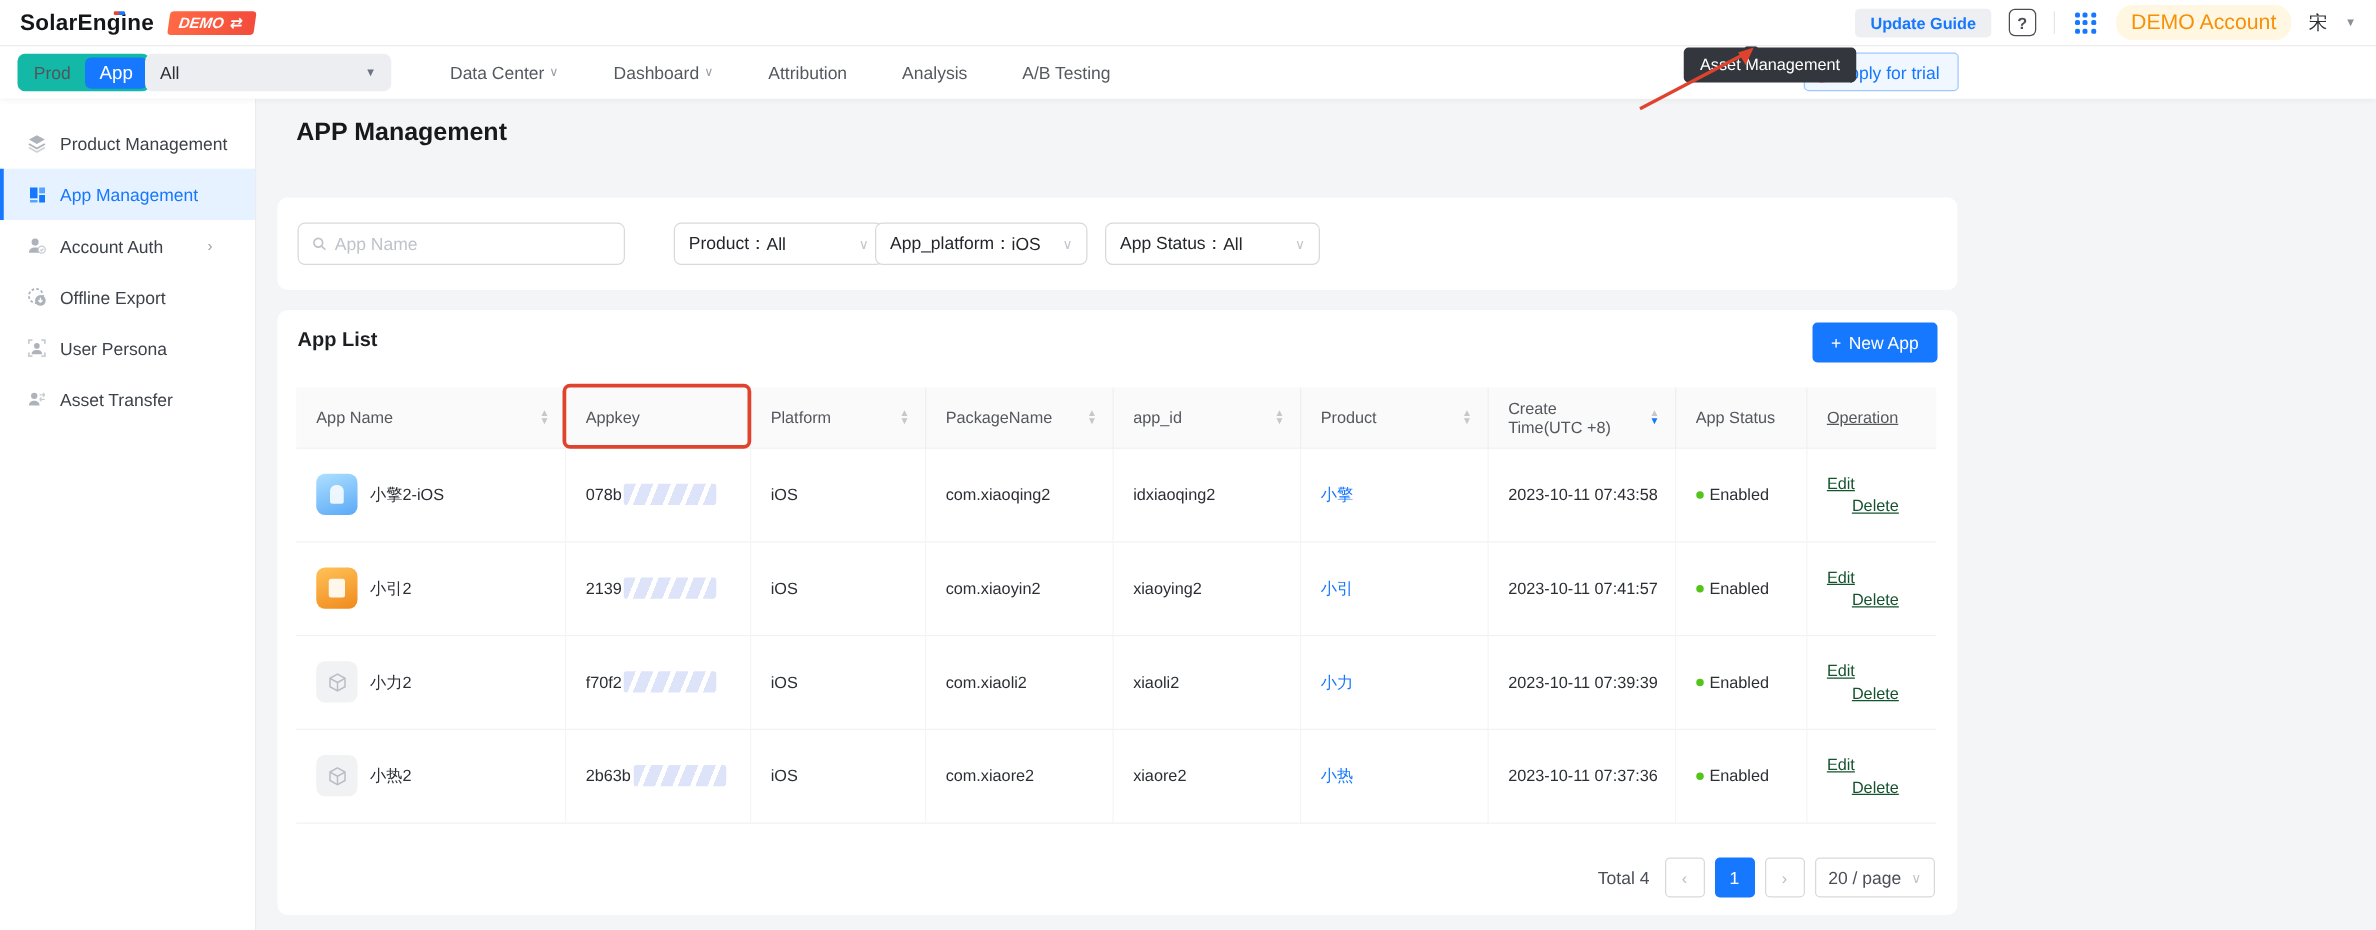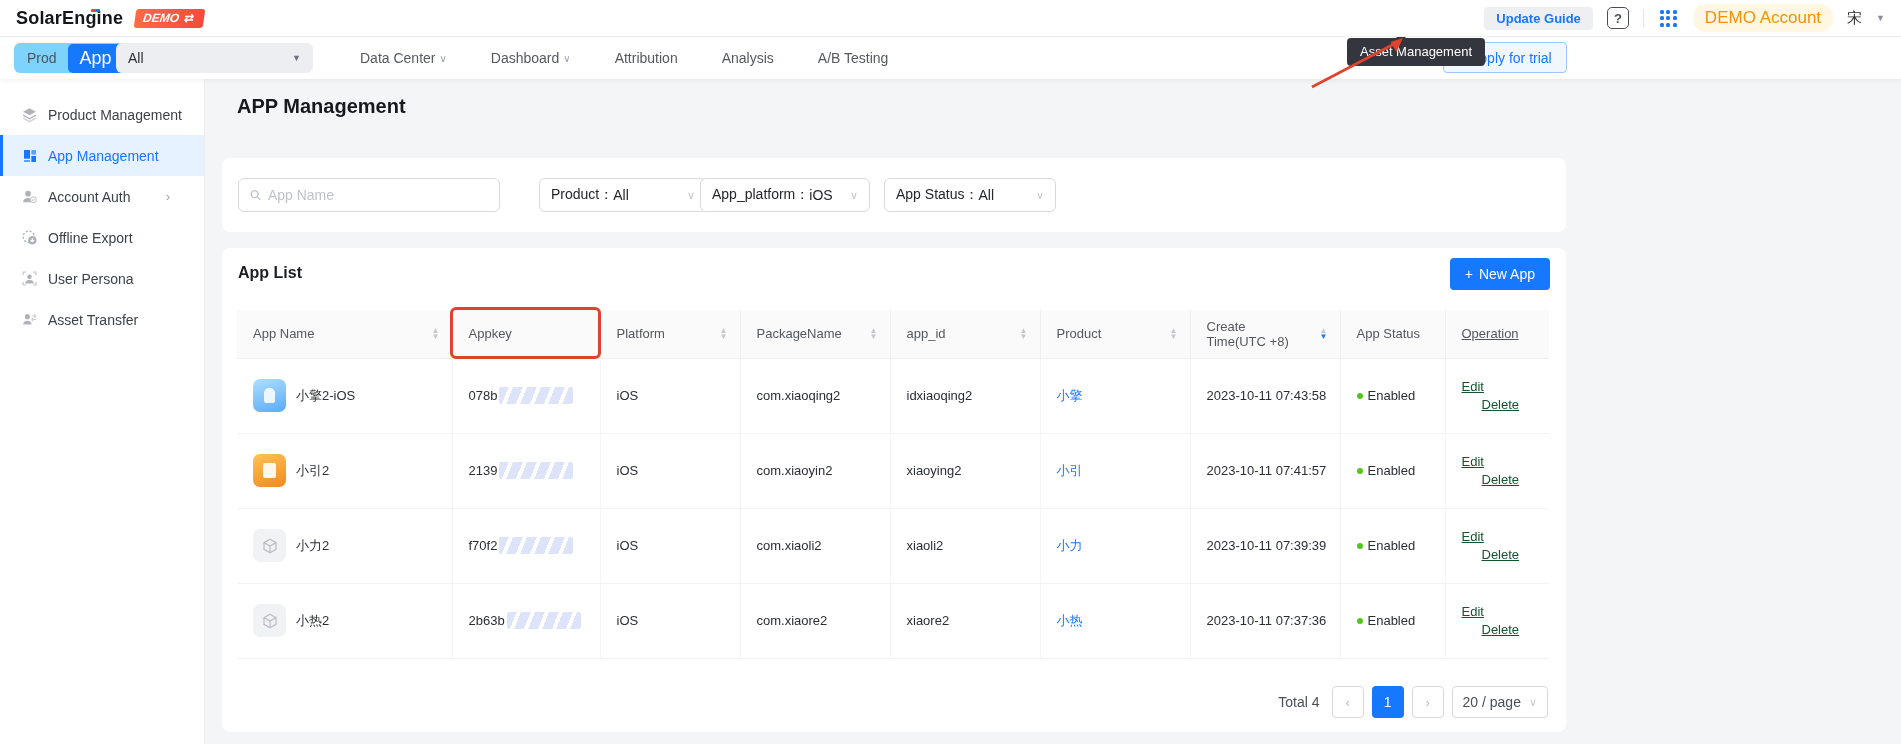--- a/index.html
+++ b/index.html
@@ -17,23 +17,23 @@
   .help-box { width:22px; height:22px; border:1.6px solid #4b4f55; border-radius:5px; color:#4b4f55; font-size:13px; font-weight:bold; display:flex; align-items:center; justify-content:center; }
   .top-divider { width:1px; height:18px; background:#e4e6e9; }
   .grid-icon { width:17px; height:17px; display:grid; grid-template-columns:repeat(3,1fr); gap:2.5px; margin:0 2px; }
   .grid-icon i { background:#1677ff; border-radius:1.5px; }
   .account-badge { background:#fff7e1; color:#f79009; font-size:17px; padding:4px 12px; border-radius:13px; }
   .user-name { font-size:15px; color:#2b2f36; }
   .caret-down { font-size:9px; color:#8a8f98; }
 
   
   .navbar { position:absolute; top:37px; left:0; width:100%; height:42px; background:#fff; box-shadow:0 2px 5px rgba(0,0,0,.05); z-index:4; }
-  .seg { position:absolute; left:14px; top:6px; height:30px; background:#7dd3fc; border-radius:6px; display:flex; align-items:center; padding:2px; }
+  .seg { position:absolute; left:14px; top:6px; height:30px; background:#14b8a6; border-radius:6px; display:flex; align-items:center; padding:2px; }
   .seg-prod { padding:0 11px; font-size:14px; color:#50555c; }
-  .seg-app { background:#1677ff; color:#fff; font-size:18px; padding:4px 12px; border-radius:5px; }
+  .seg-app { background:#1677ff; color:#fff; font-size:15px; padding:4px 12px; border-radius:5px; }
   .scope { position:absolute; left:116px; top:6px; width:197px; height:30px; background:#eceef1; border-radius:6px; display:flex; align-items:center; padding:0 12px; font-size:14px; color:#2b2f36; }
   .scope .caret-down { margin-left:auto; color:#6d7380; }
   .nav-items { position:absolute; left:360px; top:0; height:42px; display:flex; align-items:center; gap:44px; }
   .nav-item { font-size:14px; color:#55595f; display:flex; align-items:center; gap:4px; cursor:pointer; }
   .nav-caret { font-size:10px; color:#9aa0a8; }
   .apply-trial { position:absolute; left:1443px; top:5px; height:31px; padding:0 14px 0 26px; background:#f0f7ff; border:1px solid #9ec7ff; border-radius:4px; color:#1677ff; font-size:14px; display:flex; align-items:center; z-index:6; }
   .trial-icon { position:absolute; left:5px; width:17px; height:17px; background:#e8402d; border-radius:50%; color:#fff; font-size:9px; display:flex; align-items:center; justify-content:center; }
   .tooltip { position:absolute; left:1347px; top:1px; height:28px; padding:0 13px; background:#33373d; color:#fff; font-size:13px; line-height:28px; border-radius:4px; z-index:8; white-space:nowrap; }
   .tooltip::before { content:""; position:absolute; top:-5px; left:48px; border-left:6px solid transparent; border-right:6px solid transparent; border-bottom:6px solid #33373d; }
   .annot-arrow { position:absolute; left:1290px; top:30px; z-index:9; pointer-events:none; }

